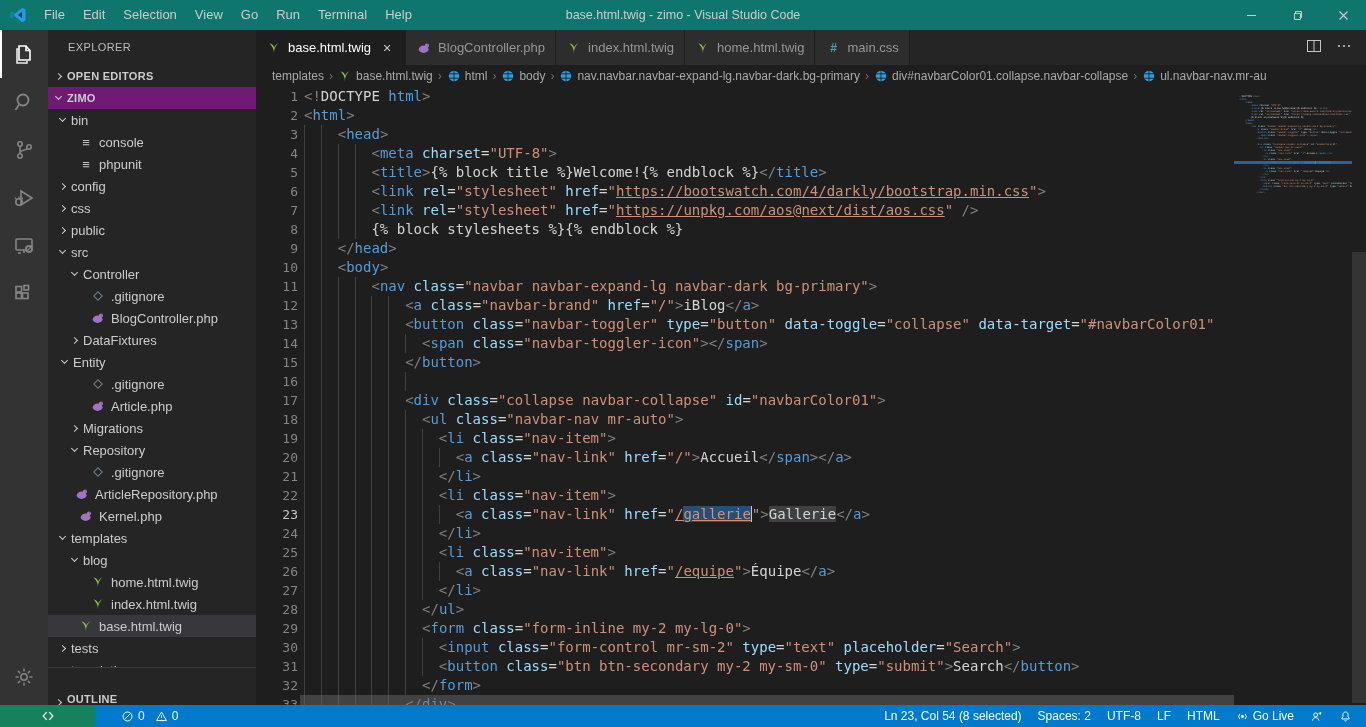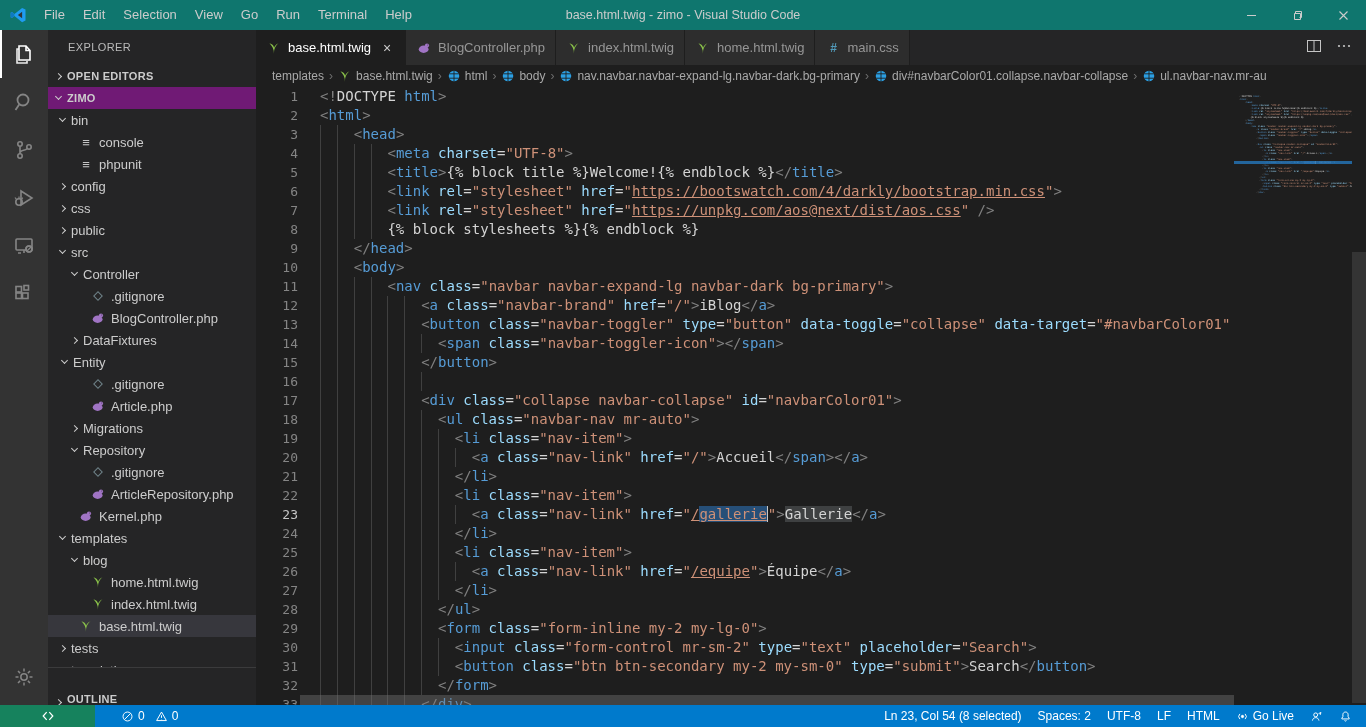--- a/index.html
+++ b/index.html
@@ -61,21 +61,21 @@
   .bc-sep { margin:0 5px; color:#6e6e6e; }
   .bc-ico { width:14px; height:14px; margin-right:4px; display:inline-flex; }
   .bc-ico svg { width:14px; height:14px; }
 
   
   .editor { flex:1; display:flex; position:relative; min-height:0; background:#1e1e1e; }
   .code-area { flex:1; overflow:hidden; position:relative; font-family:"DejaVu Sans Mono","Liberation Mono",monospace; font-size:14px; line-height:19px; }
   .cl { display:flex; height:19px; white-space:pre; }
   .ln { width:42px; text-align:right; color:#858585; flex:0 0 auto; font-size:13px; }
   .ln.cur { color:#c6c6c6; }
-  .lc { margin-left:22px; white-space:pre; }
+  .lc { margin-left:6px; white-space:pre; }
   .ind { display:inline-block; white-space:pre;
          background:repeating-linear-gradient(to right,#404040 0,#404040 1px,transparent 1px,transparent 2ch); }
   .tk-p{color:#808080} .tk-t{color:#569cd6} .tk-a{color:#9cdcfe} .tk-o{color:#d4d4d4}
   .tk-s{color:#ce9178} .tk-x{color:#d4d4d4}
   .tk-u{color:#ce9178;text-decoration:underline}
   .tk-sl{color:#ce9178;text-decoration:underline;background:#264f78;border-right:1px solid #c8c8c8}
   .tk-oc{color:#d4d4d4;background:rgba(90,93,94,.55)}
   .hscroll { position:absolute; bottom:0; left:44px; right:0; height:10px; }
   .hscroll .thumb { position:absolute; left:0; right:0; top:0; bottom:0; background:rgba(121,121,121,.4); }
 
@@ -293,21 +293,21 @@
         </div>
         <div class="tree-row" style="padding-left: 32px;">
           <span class="file-spacer"></span>
           <span class="fi ">
             <svg viewBox="0 0 16 16">
               <rect x="4.6" y="4.6" width="6.8" height="6.8" fill="none" stroke="#6d8086" stroke-width="1.2" transform="rotate(45 8 8)"></rect>
             </svg>
           </span>
           <span>.gitignore</span>
         </div>
-        <div class="tree-row" style="padding-left: 32px;">
+        <div class="tree-row" style="padding-left: 16px;">
           <span class="file-spacer"></span>
           <span class="fi ">
             <svg viewBox="0 0 16 16">
               <circle cx="11.4" cy="5.2" r="2.4" fill="#a074c4"></circle>
               <ellipse cx="7.6" cy="9.4" rx="5.6" ry="4.2" fill="#a074c4"></ellipse>
               <circle cx="12.2" cy="4.6" r=".5" fill="#252526"></circle>
             </svg>
           </span>
           <span>ArticleRepository.php</span>
         </div>

